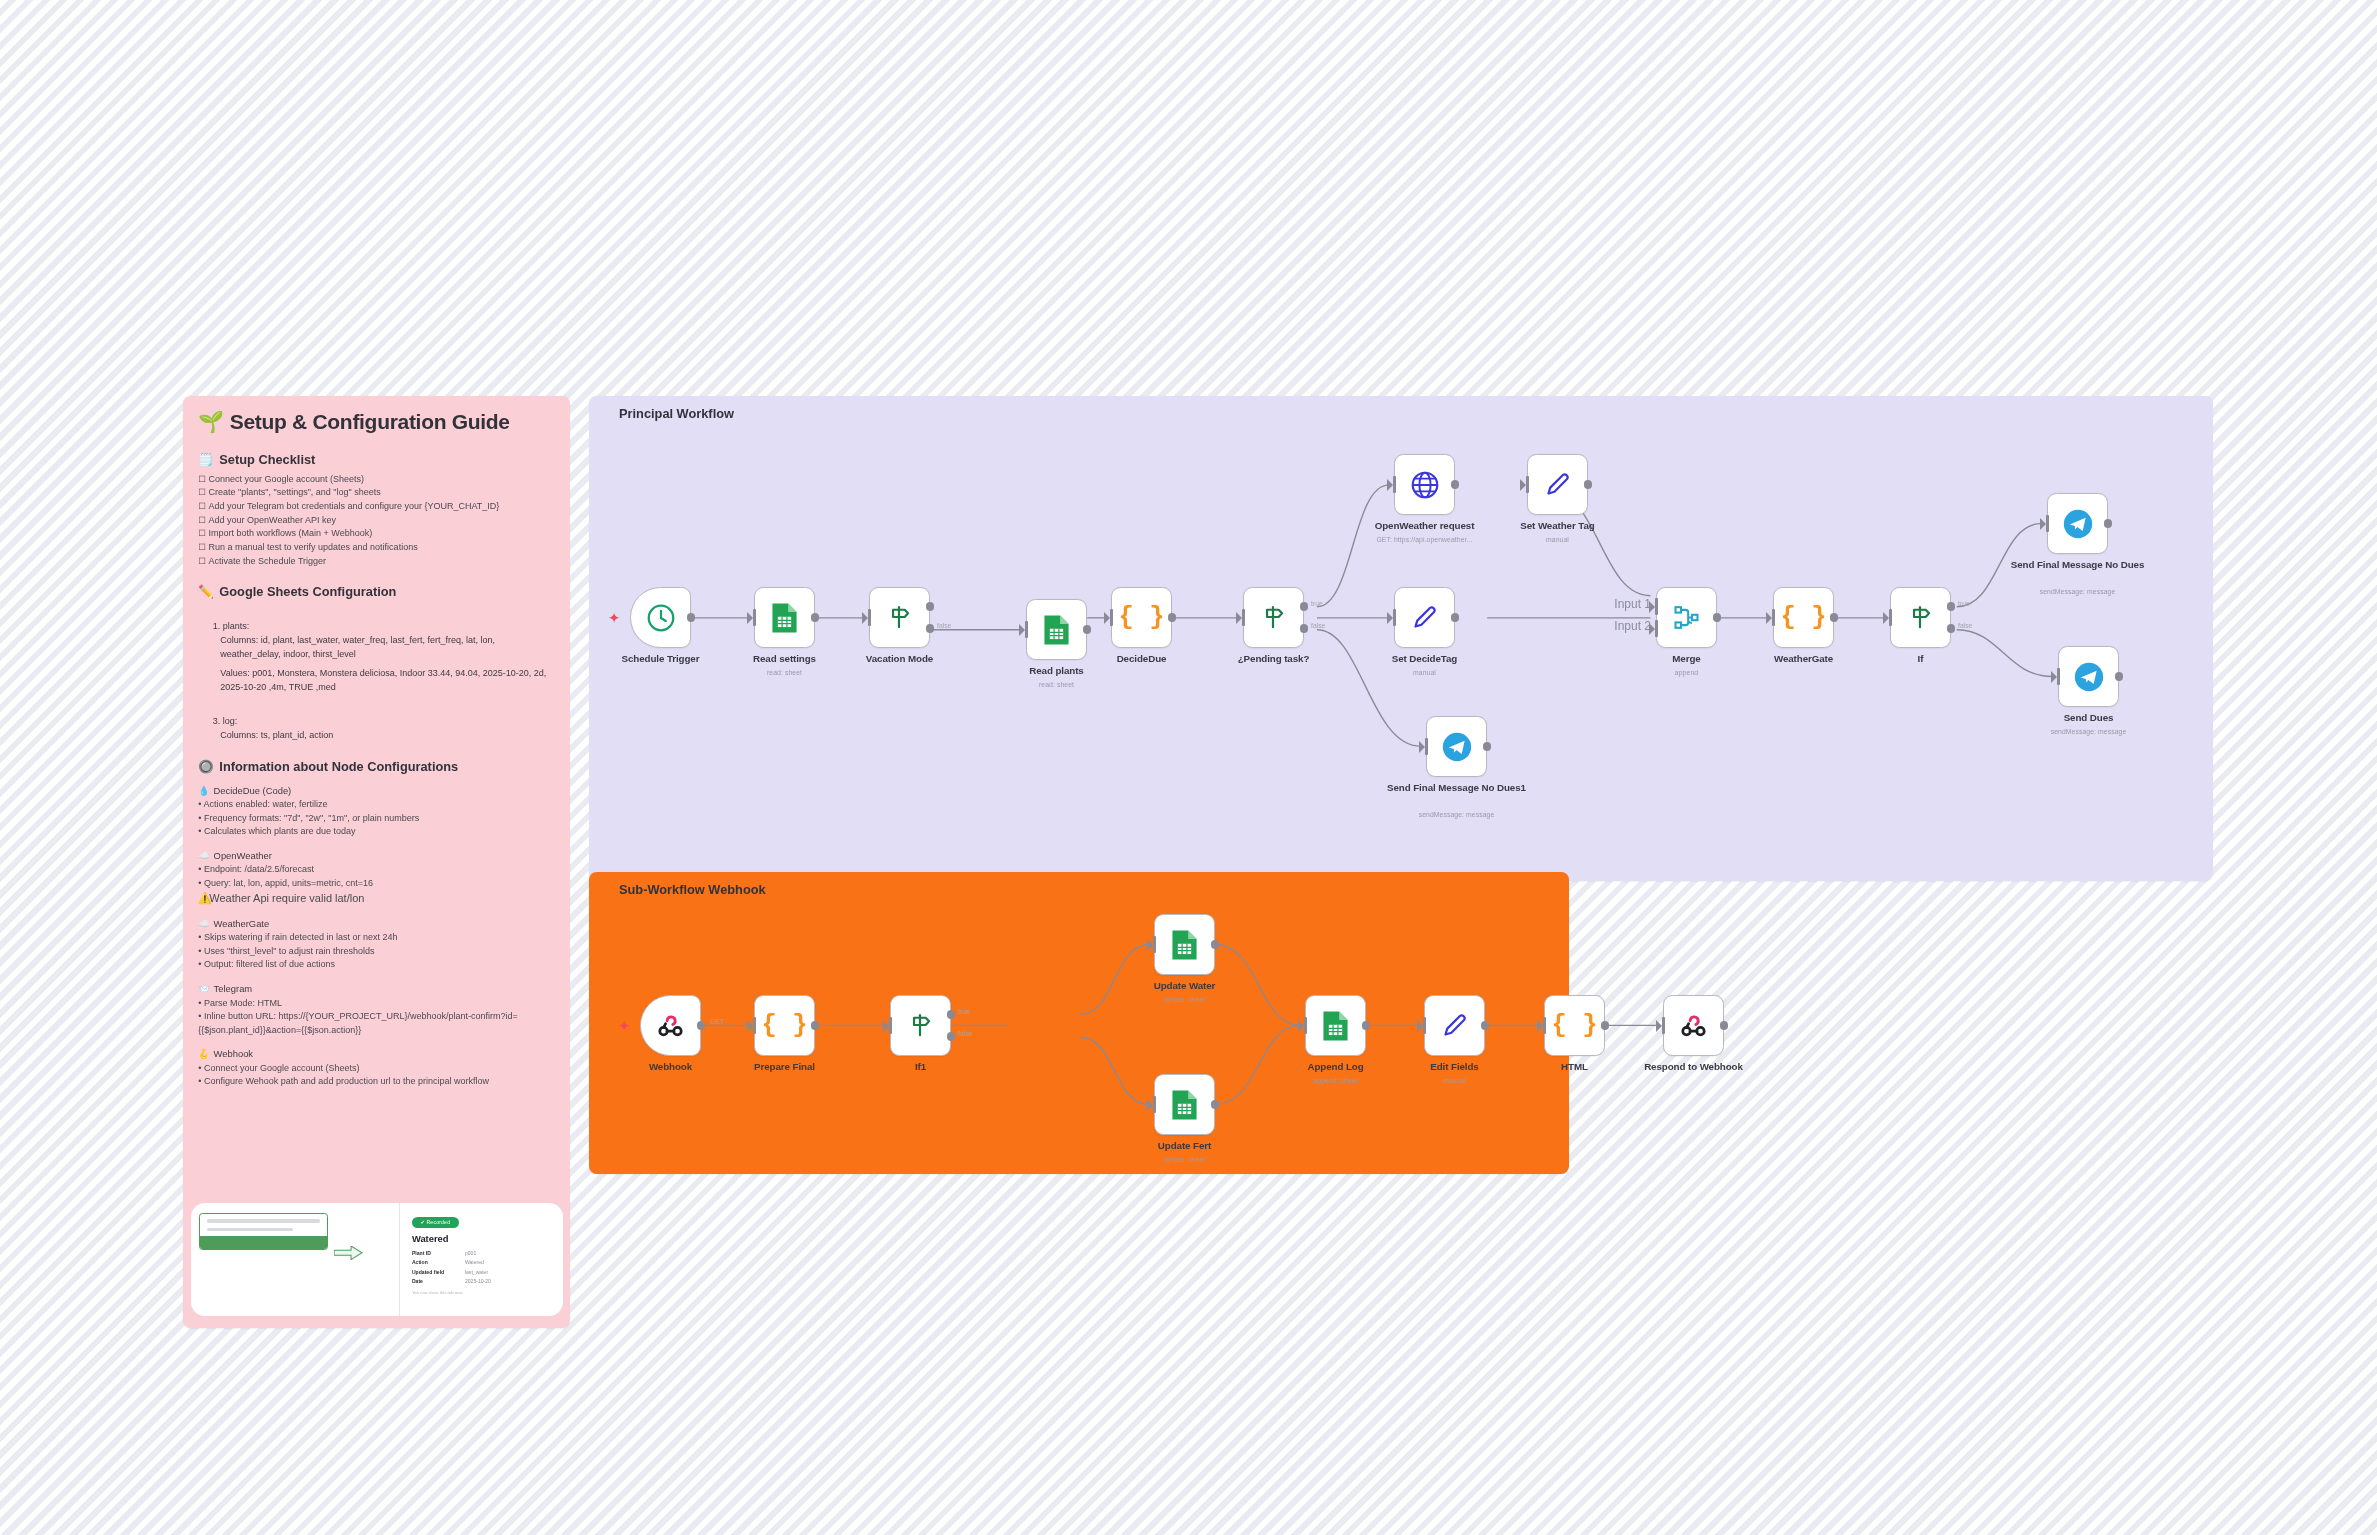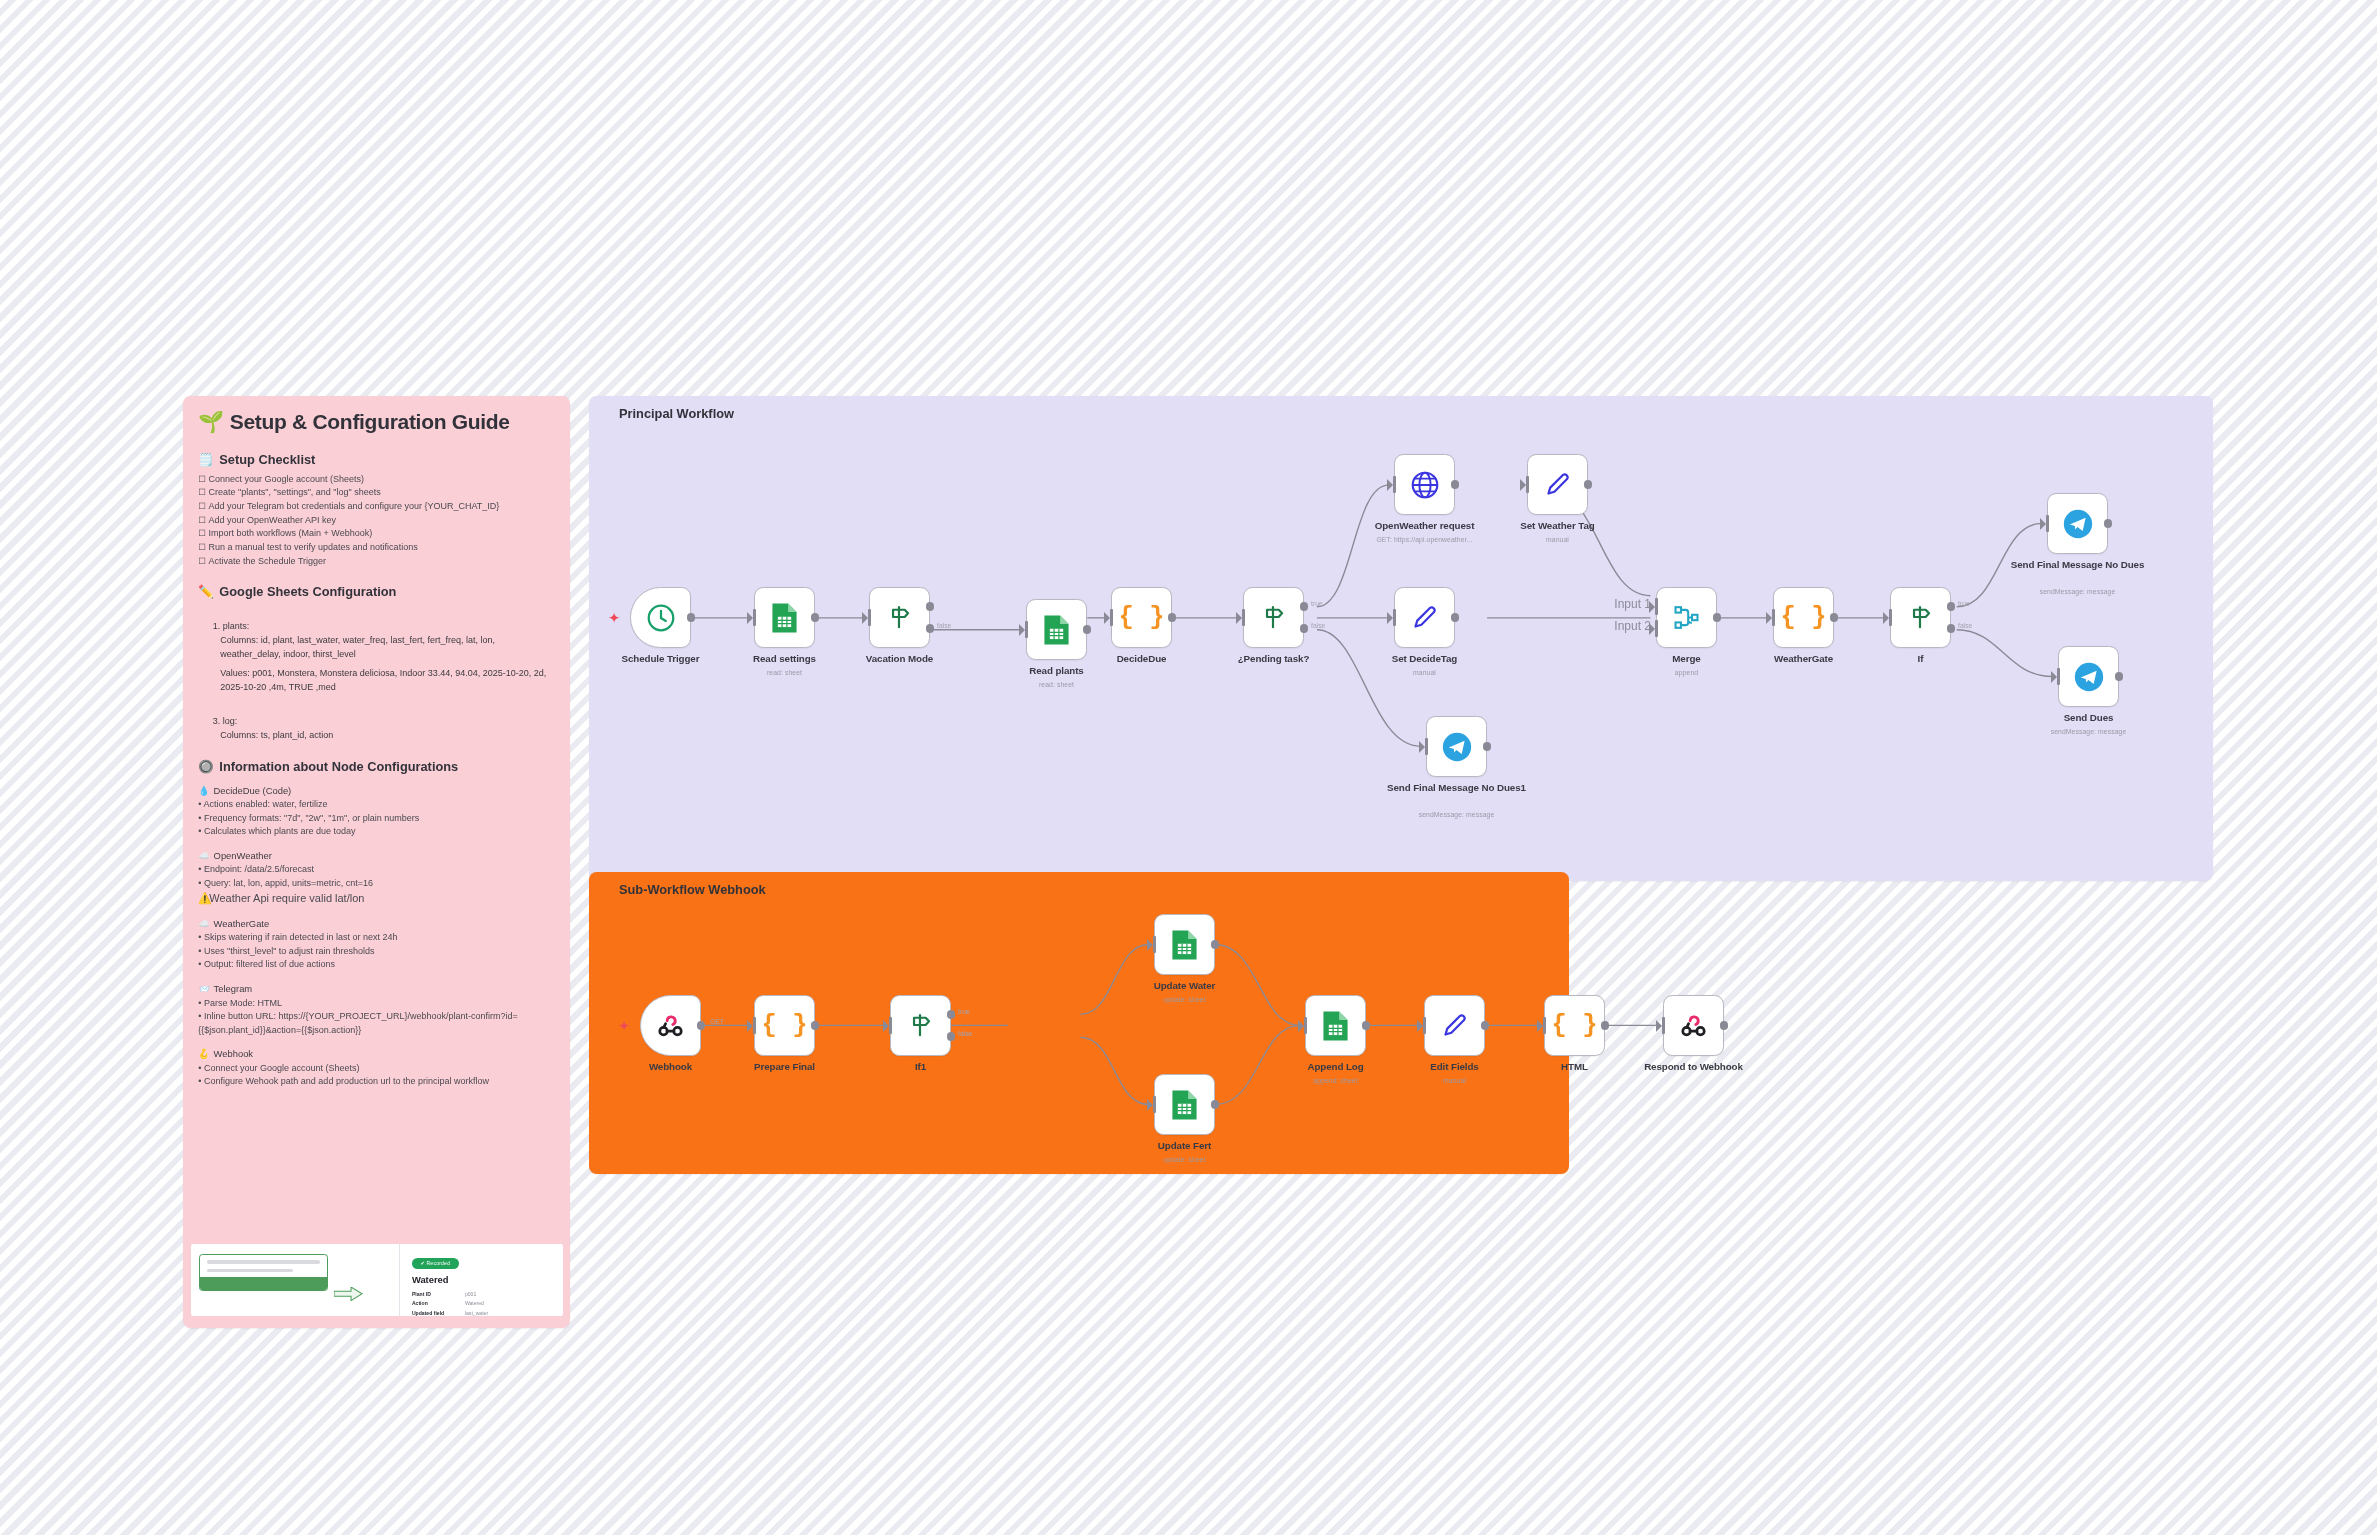--- a/index.html
+++ b/index.html
@@ -47,22 +47,22 @@
   .cfg-title { font-size: 9.4px; font-weight: 400; color: #3c3c44;
                display: flex; align-items: center; gap: 4.3px; margin: 11px 0 2.6px 0; }
   .bullet { font-size: 9px; line-height: 1.5; color: #4a4a52; }
   .bullet::before { content: "• "; }
   .warnline { font-size: 11px; line-height: 1.5; color: #4a4a52; }
   .em { width: 11px; display: inline-block; text-align: center; }
 
   
   #note-preview {
     position: absolute; left: 7.7px; bottom: 12px;
-    width: 372px; height: 72px;
-    background: #ffffff; border-radius: 2px; display: flex;
+    width: 372px; height: 113px;
+    background: #ffffff; border-radius: 14px; display: flex;
     overflow: hidden;
   }
   #pv-left { width: 56%; padding: 10.2px 8.5px; position: relative; }
   #pv-tg {
     border: 1.3px solid #4e9c59; border-radius: 3.4px; width: 129px;
     background: #fff; overflow: hidden;
   }
   .pv-line { height: 3.4px; background: #d9d9e0; margin: 5.1px 6.8px; border-radius: 1.7px; }
   .pv-line.s { width: 68%; }
   #pv-btn { background: #4e9c59; height: 12.8px; margin-top: 4.3px; }

